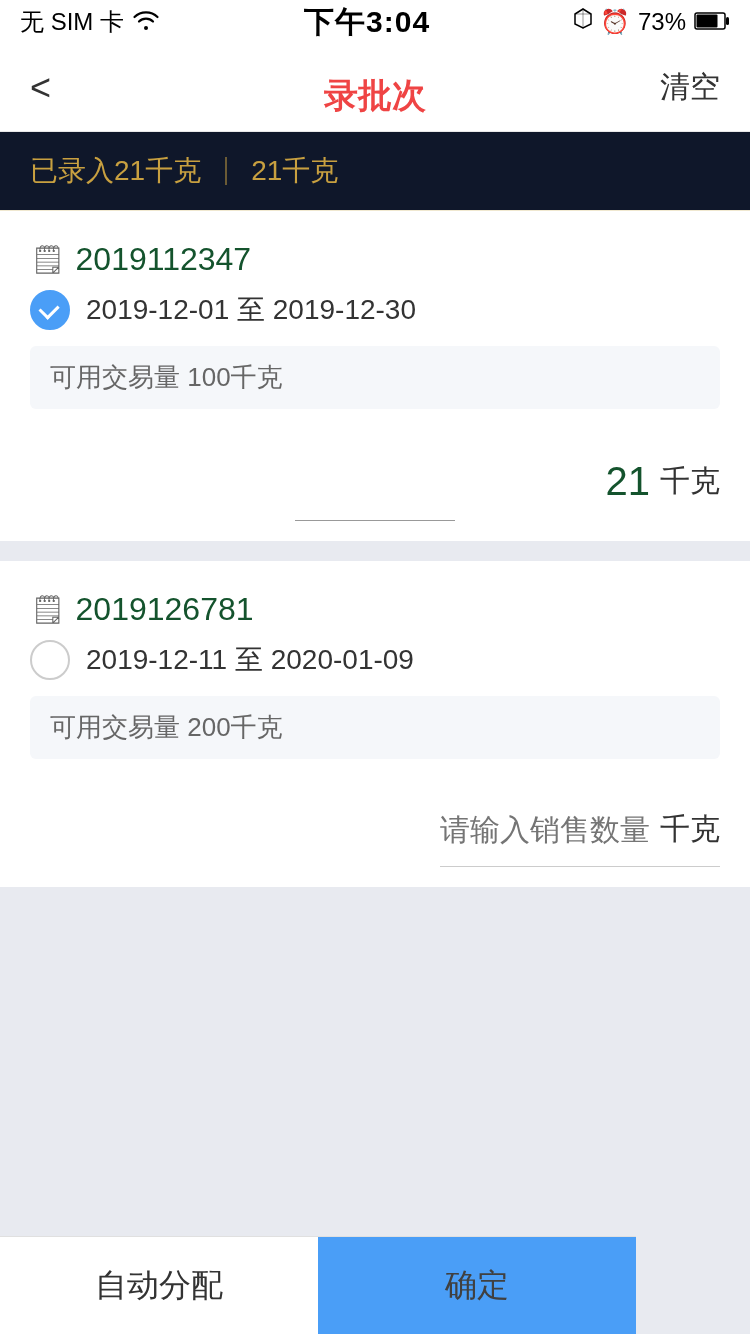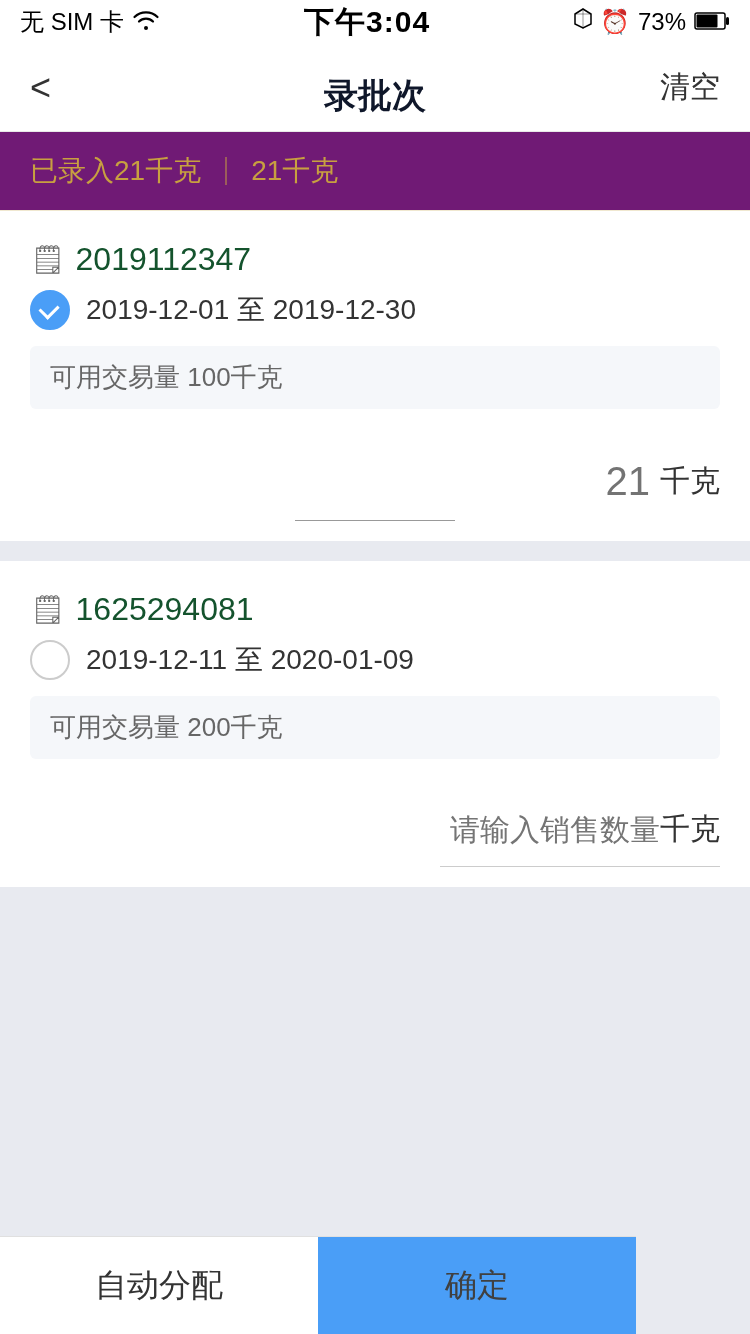--- a/index.html
+++ b/index.html
@@ -57,34 +57,34 @@
     }
     .nav-back {
       font-size: 36px;
       color: #333;
       cursor: pointer;
       width: 60px;
     }
     .nav-title {
       font-size: 34px;
       font-weight: 600;
-      color: #0f172a;
+      color: #ef4444;
       margin-top: 16px;
     }
     .nav-action {
       font-size: 30px;
       color: #333;
       cursor: pointer;
       width: 60px;
       text-align: right;
     }
 
     
     .info-banner {
-      background: #701a75;
+      background: #0f172a;
       padding: 20px 30px;
       display: flex;
       align-items: center;
       gap: 24px;
       border-bottom: 1px solid #f0e8d0;
     }
     .info-label {
       color: #c8a040;
       font-size: 28px;
     }
@@ -173,41 +173,42 @@
       display: flex;
       align-items: center;
       justify-content: flex-end;
       padding: 10px 30px 16px 30px;
       background: #fff;
       gap: 10px;
     }
     .amount-value {
       font-size: 40px;
       font-weight: 500;
-      color: #737373;
+      color: #14532d;
     }
     .amount-unit {
       font-size: 30px;
       color: #333;
     }
     .amount-underline {
       height: 1px;
       background: #999;
       width: 160px;
       margin: 0 auto;
       display: block;
     }
 
     
     .input-row {
       display: flex;
       align-items: center;
       justify-content: flex-end;
       padding: 10px 30px 16px 30px;
       background: #fff;
+      gap: 10px;
     }
     .qty-input {
       font-size: 30px;
       color: #ccc;
       border: none;
       outline: none;
       text-align: right;
       background: transparent;
       width: 300px;
     }
@@ -338,21 +339,21 @@
     <div style="display:flex;justify-content:center;padding-bottom:20px;">
       <span class="amount-underline"></span>
     </div>
   </div>
 
   <div class="section-divider"></div>
 
   <div class="card batch-item">
     <div class="batch-header">
       <span class="batch-icon">🗒</span>
-      <span class="batch-id">1625294081</span>
+      <span class="batch-id">2019126781</span>
     </div>
     <div class="batch-date-row">
       <div class="radio-btn"></div>
       <span class="batch-date">2019-12-11 至 2020-01-09</span>
     </div>
     <div class="available-qty">可用交易量 200千克</div>
   </div>
 
   <div style="background:#fff;">
     <div class="input-row">

